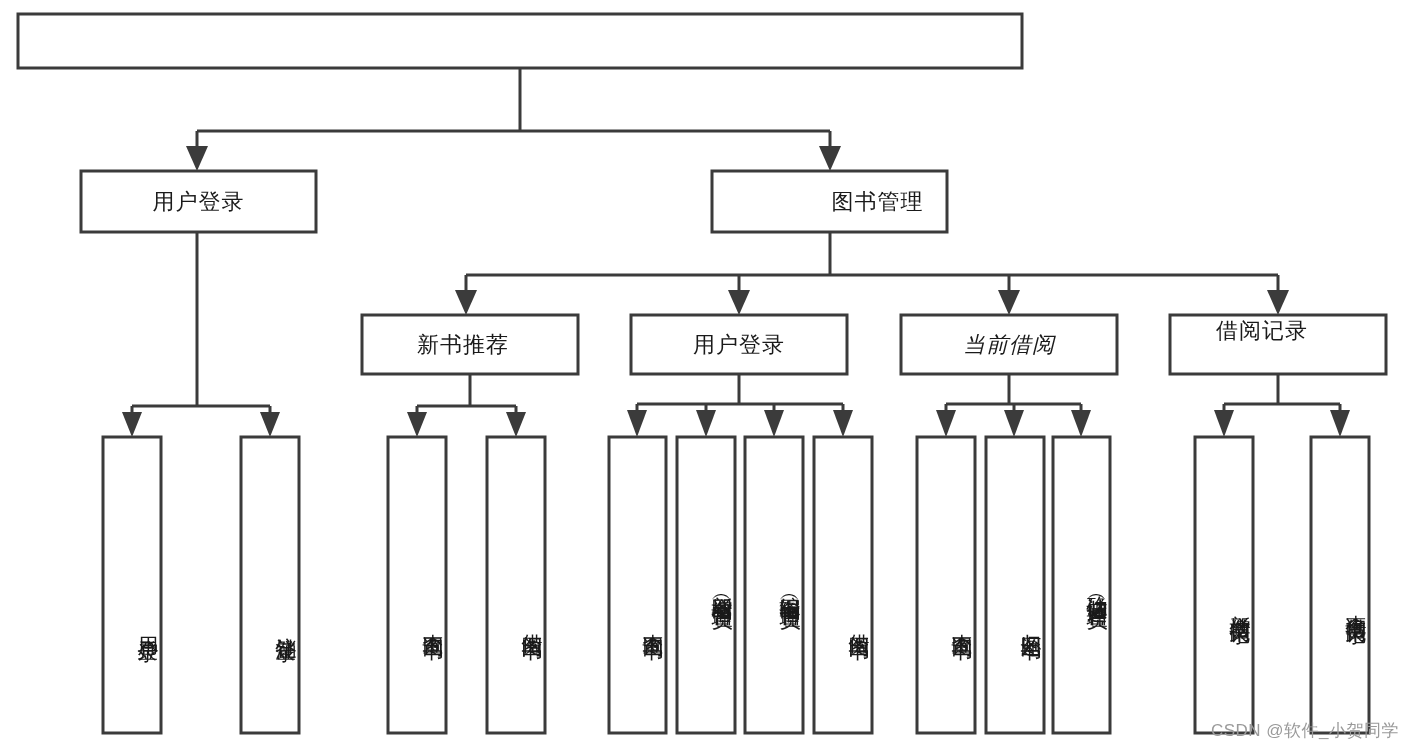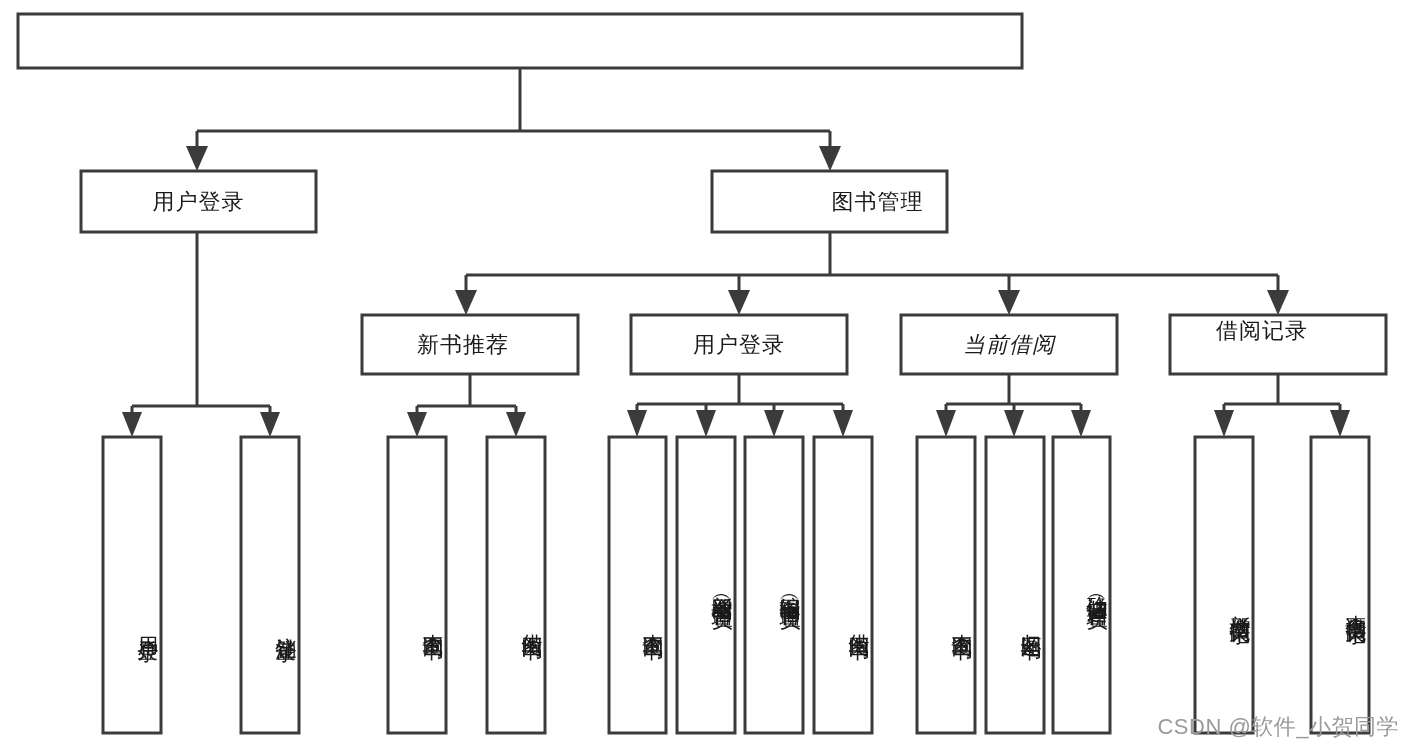--- a/index.html
+++ b/index.html
@@ -62,21 +62,21 @@
     line-height: 1.28;
     color: #1a1a1a;
     letter-spacing: 2px;
     white-space: nowrap;
     pointer-events: none;
   }
   .watermark {
     position: absolute;
     right: 6px;
     bottom: 5px;
-    font-size: 22px;
+    font-size: 17px;
     color: #9a9a9a;
     letter-spacing: 0.5px;
     white-space: nowrap;
     pointer-events: none;
   }
 </style>
 </head>
 <body>
 
 <div id="diagram-root">

